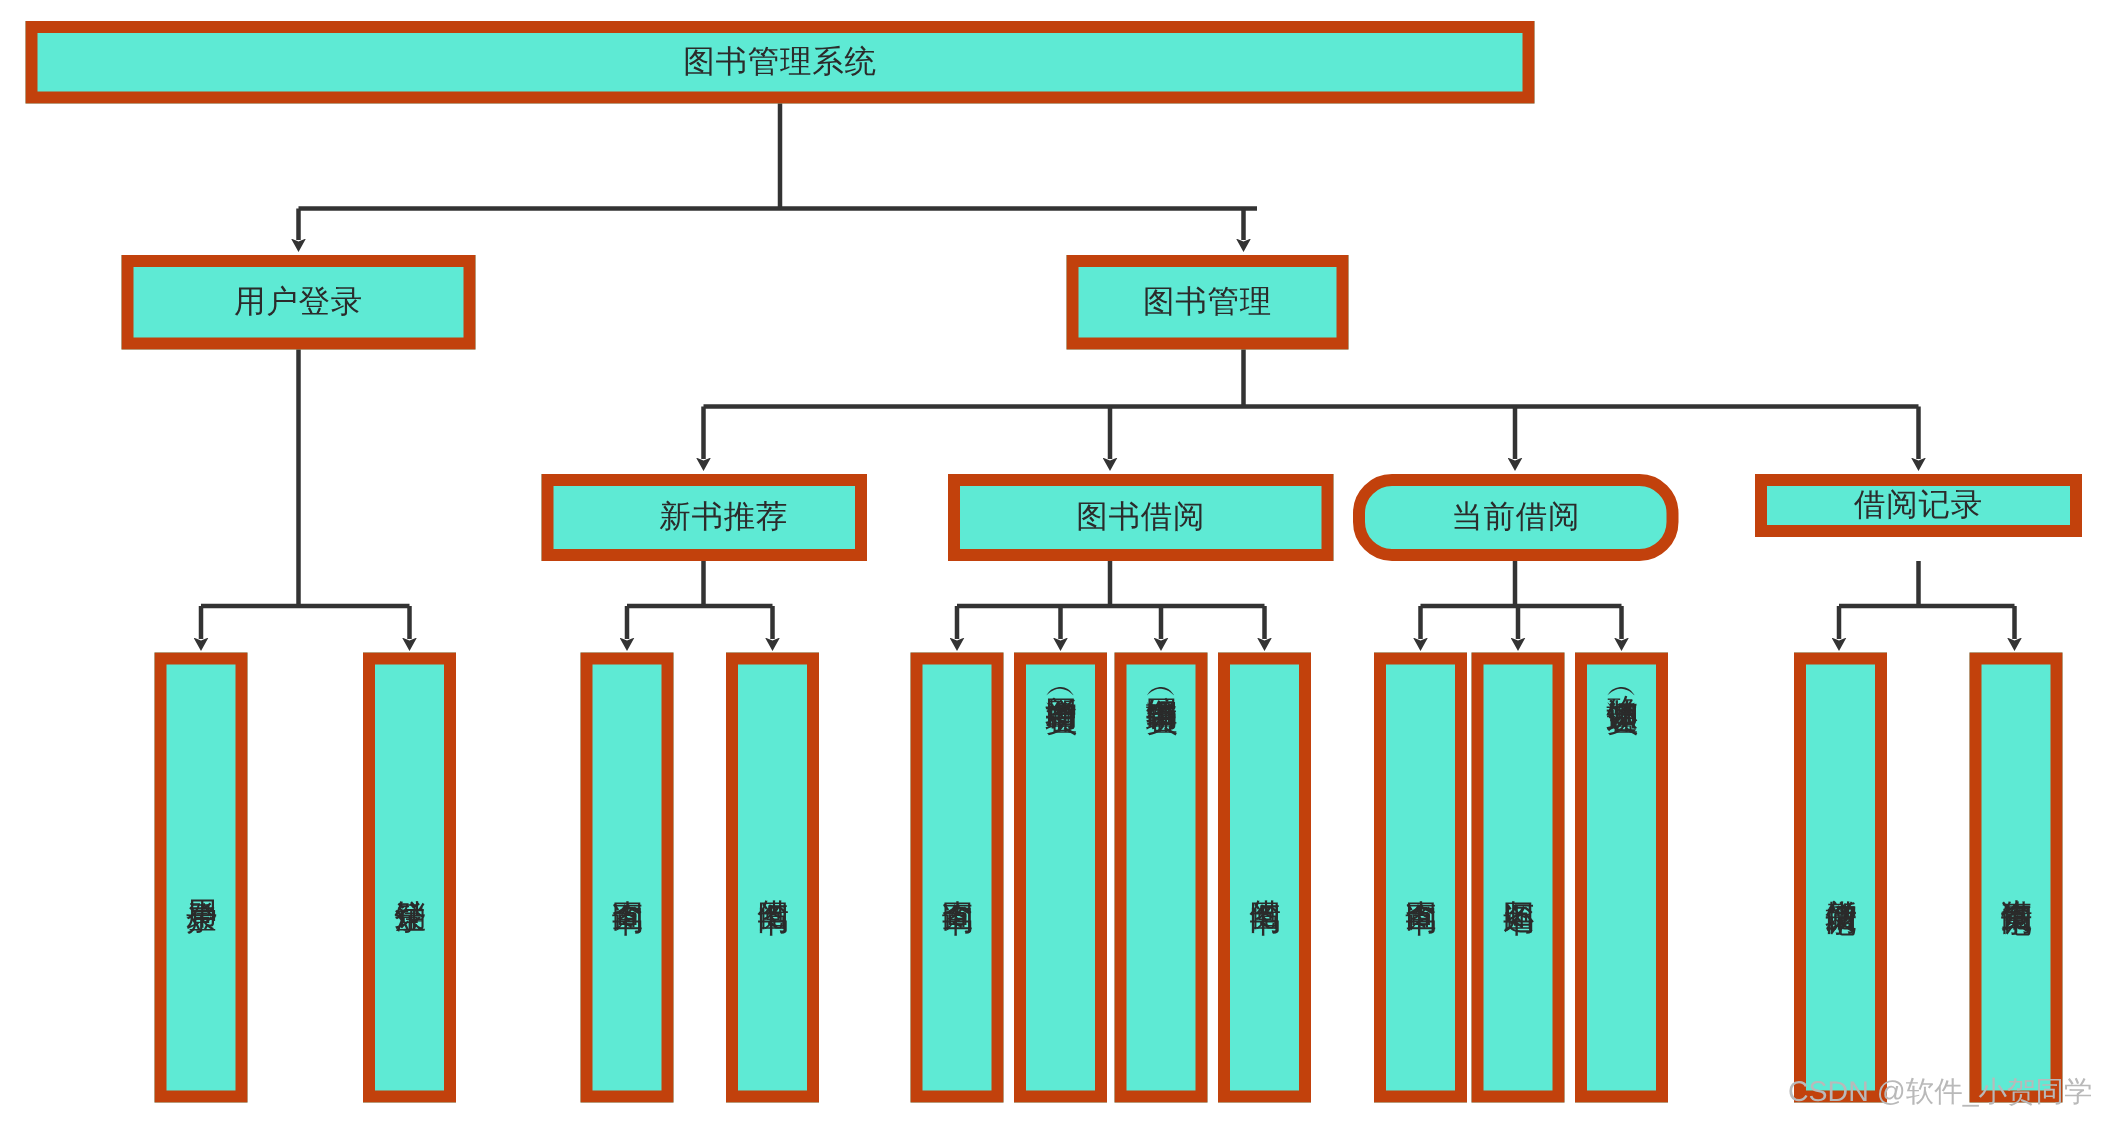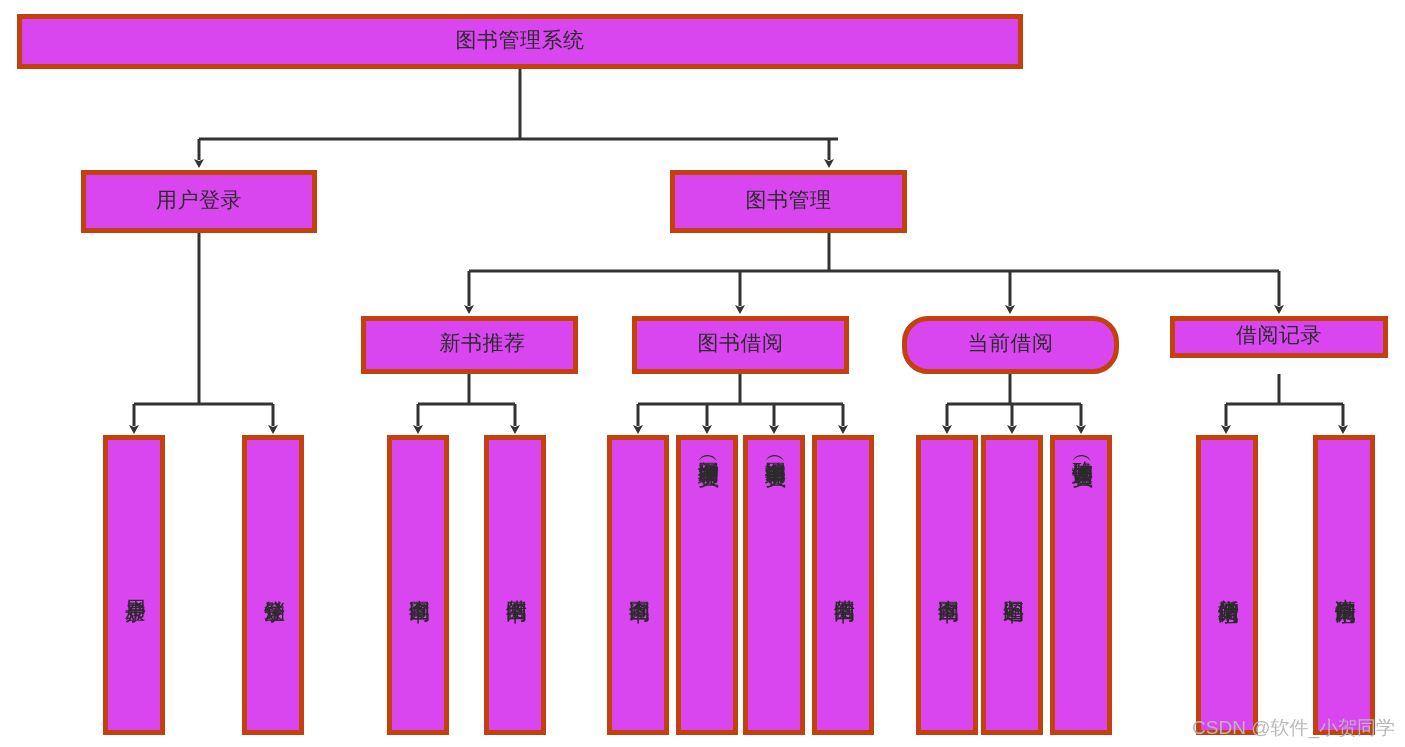--- a/index.html
+++ b/index.html
@@ -17,26 +17,25 @@
   #diagram-root {
     position: absolute;
     left: 0;
     top: 0;
     width: 1405px;
     height: 747px;
   }
   .node-box {
     position: absolute;
     box-sizing: border-box;
-    border: 5px solid #c2410c;
-    background: #d946ef;
+    border: 8px solid #c2410c;
+    background: #5eead4;
     display: flex;
     align-items: center;
     justify-content: center;
-    font-family: Liberation Mono, monospace;
   }
   .node-label {
     color: #2b2b2b;
     font-size: 21px;
     line-height: 1.22;
     letter-spacing: 0.5px;
     white-space: pre;
     text-align: center;
   }
   .node-label.vertical {
@@ -145,29 +144,29 @@
   </svg>
 
   <div class="node-box" style="left:17px; top:14px; width:1006px; height:55px;">
     <span class="node-label">图书管理系统</span>
   </div>
 
   <div class="node-box" style="left:81px; top:170px; width:236px; height:63px;">
     <span class="node-label">用户登录</span>
   </div>
 
-  <div class="node-box" style="left:670px; top:170px; width:237px; height:63px;">
+  <div class="node-box" style="left:711px; top:170px; width:188px; height:63px;">
     <span class="node-label">图书管理</span>
   </div>
 
   <div class="node-box" style="left:361px; top:316px; width:217px; height:58px;padding-left:26px;">
     <span class="node-label">新书推荐</span>
   </div>
 
-  <div class="node-box" style="left:632px; top:316px; width:217px; height:58px;">
+  <div class="node-box" style="left:632px; top:316px; width:257px; height:58px;">
     <span class="node-label">图书借阅</span>
   </div>
 
   <div class="node-box" style="left:902px; top:316px; width:217px; height:58px;border-radius:26px;">
     <span class="node-label">当前借阅</span>
   </div>
 
   <div class="node-box" style="left:1170px; top:316px; width:218px; height:42px;">
     <span class="node-label">借阅记录</span>
   </div>

